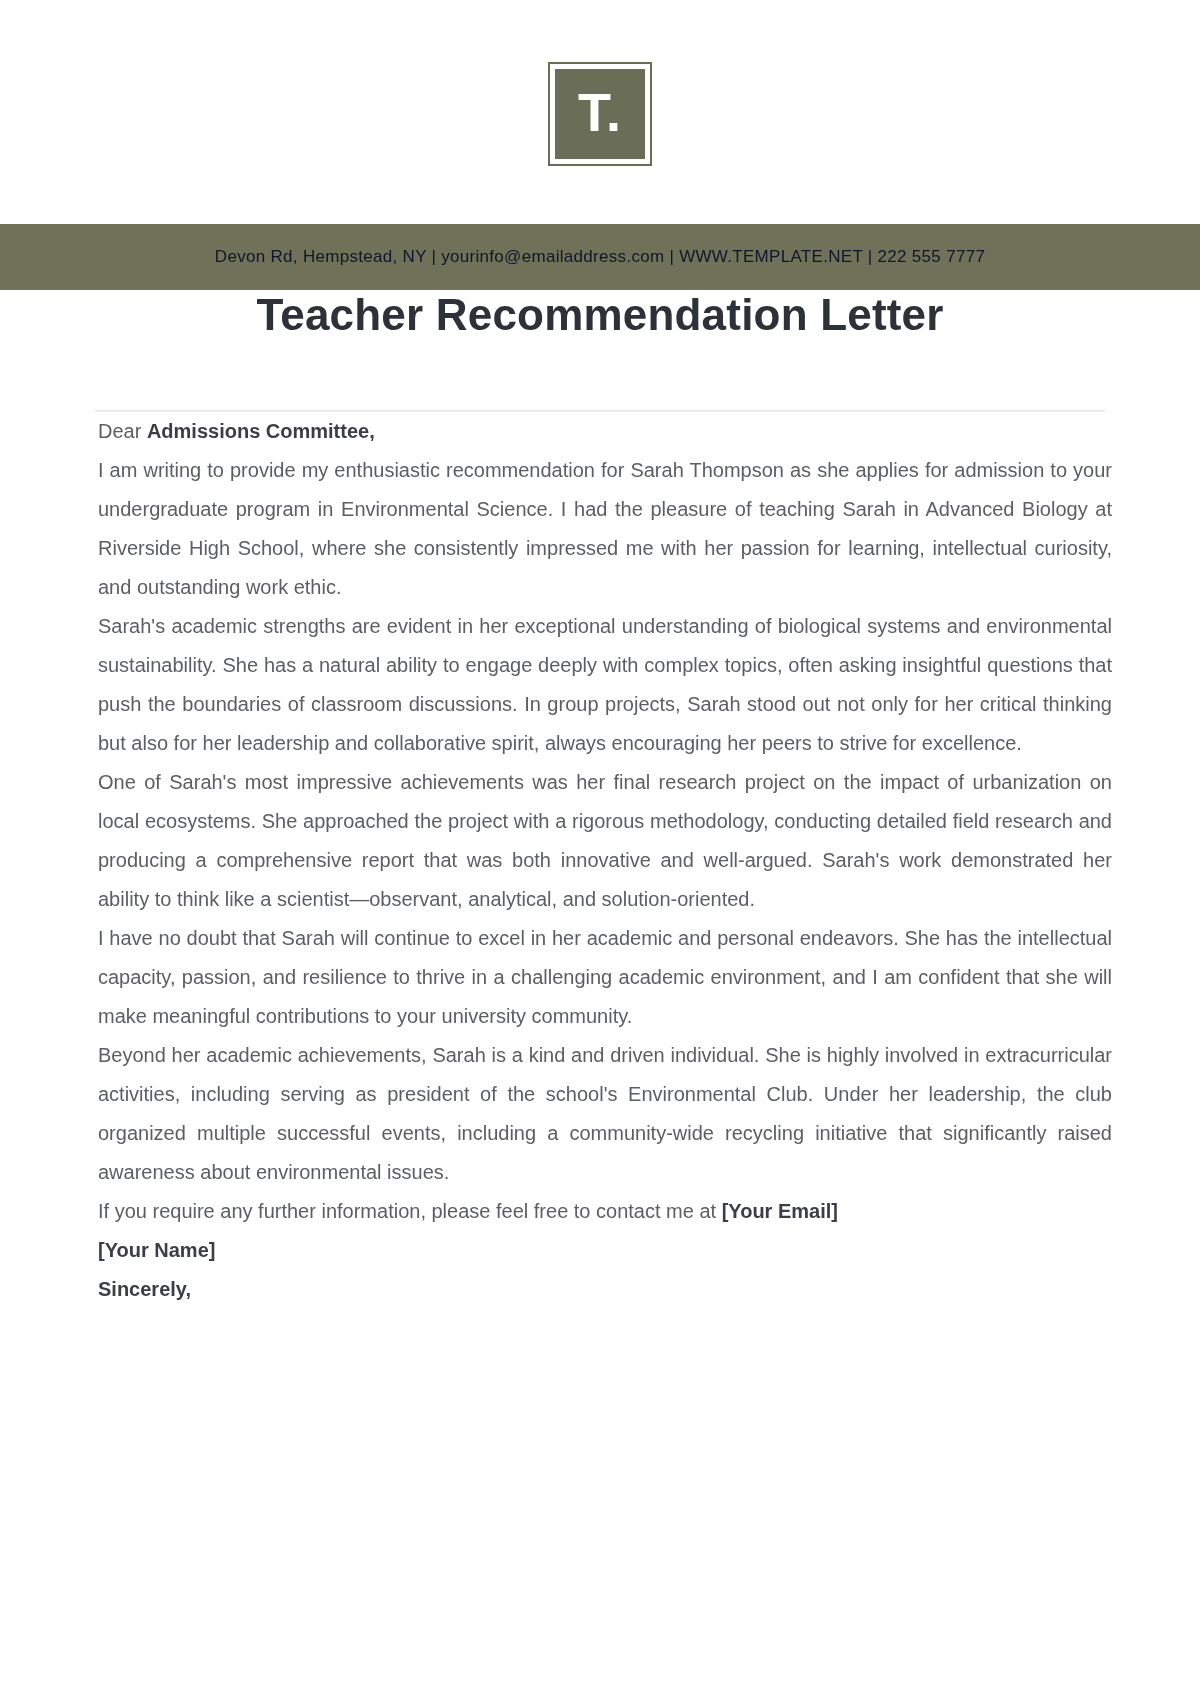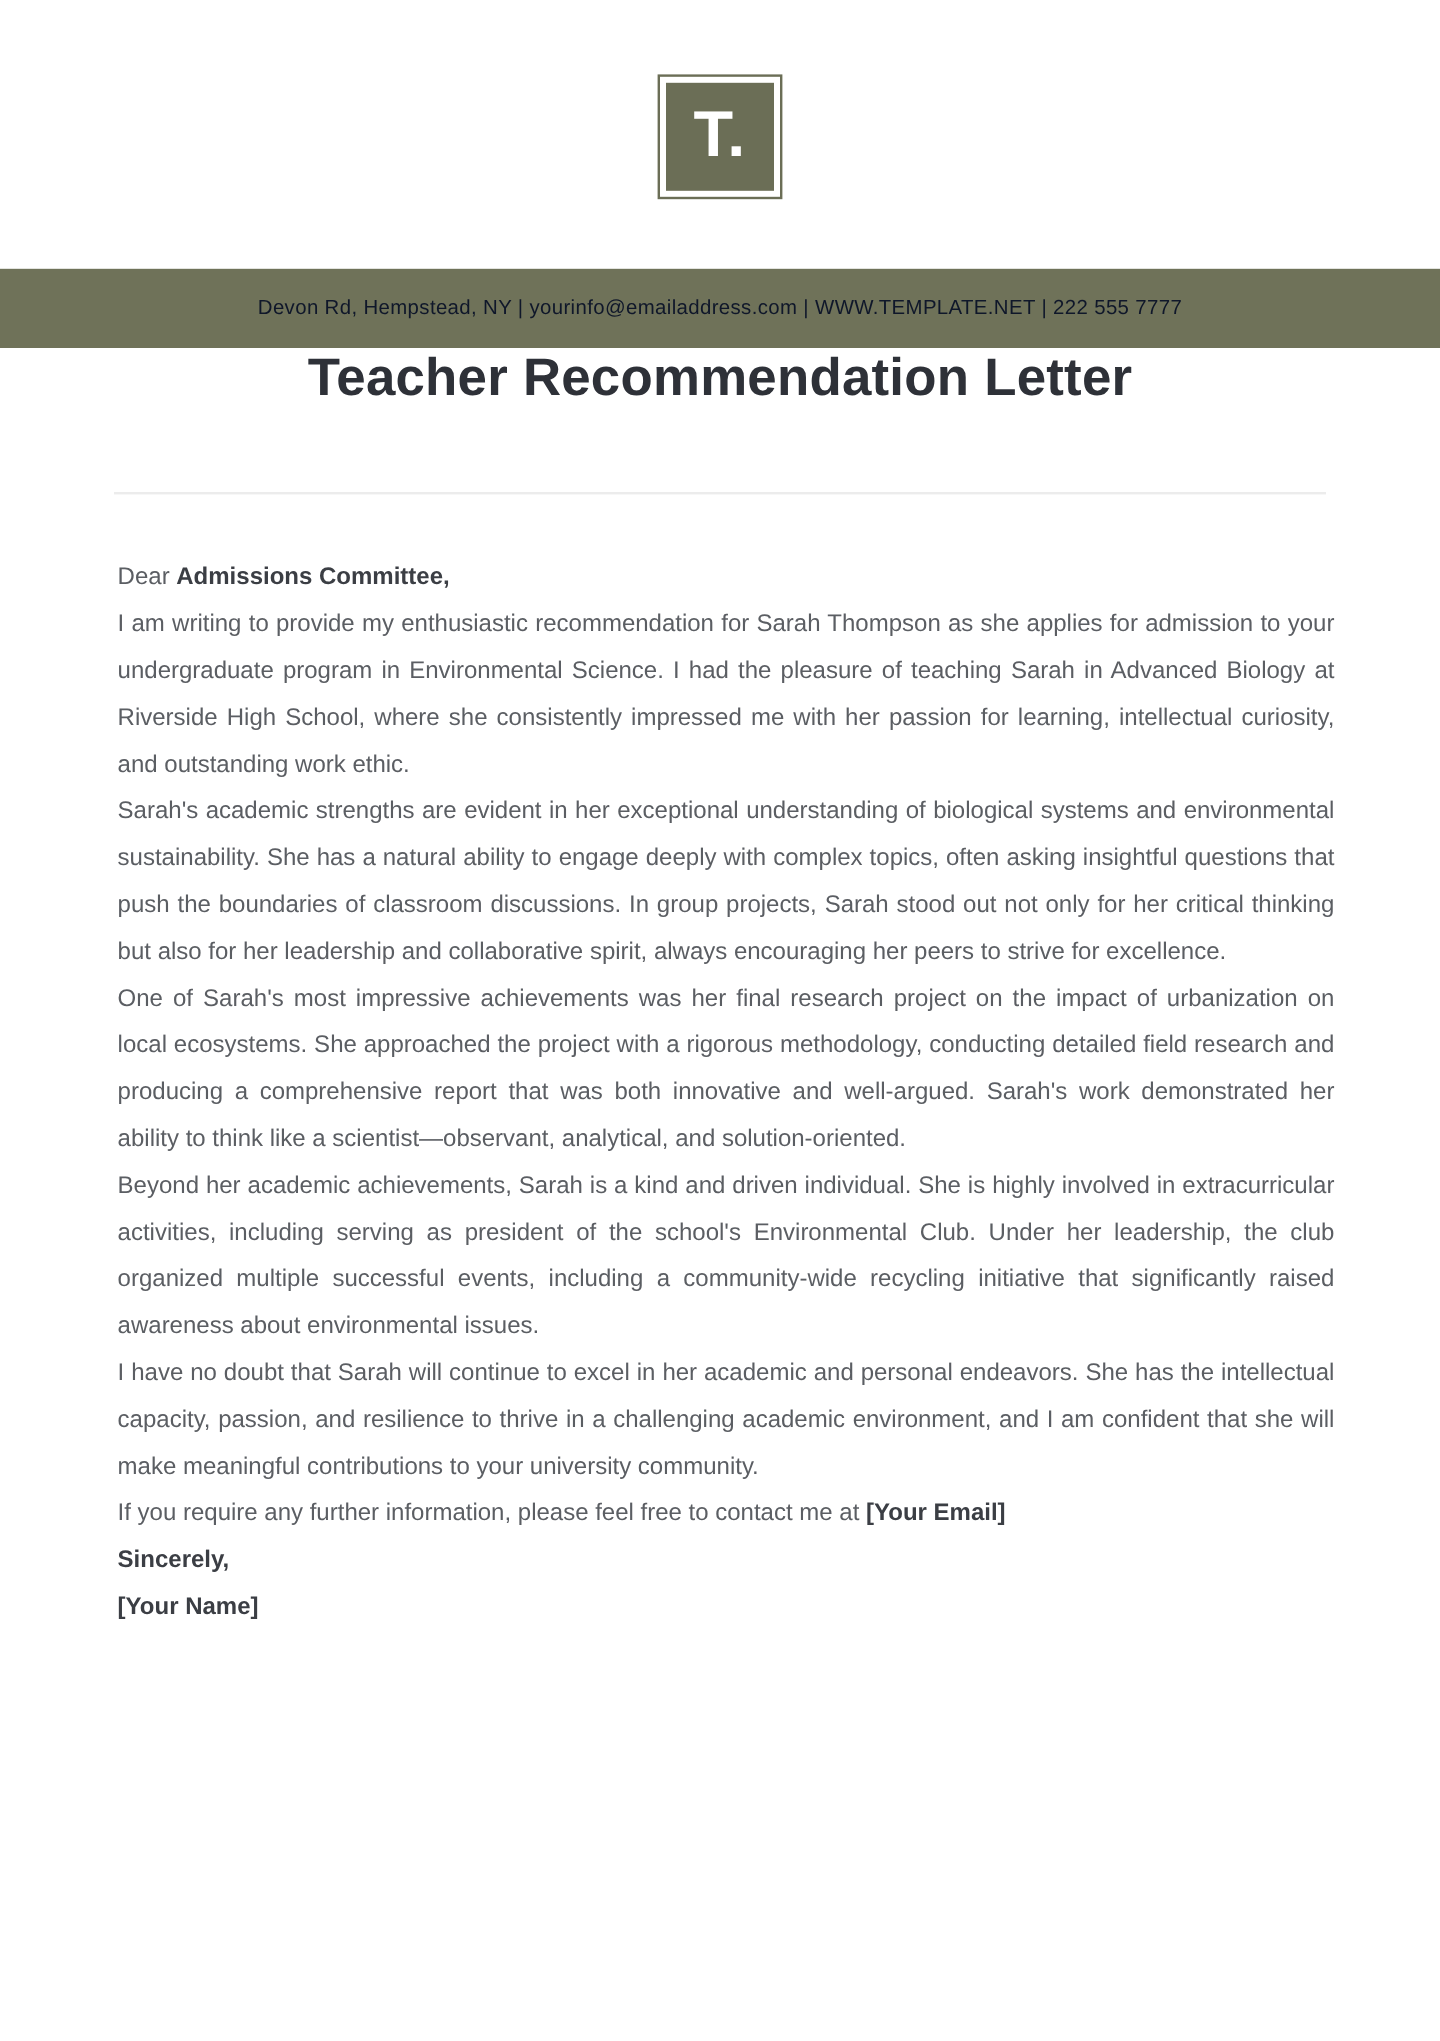--- a/index.html
+++ b/index.html
@@ -70,21 +70,20 @@
 
   .divider {
     margin: 70px 95px 0 95px;
     border: none;
     border-top: 2px solid #ECECEC;
     height: 0;
   }
 
   
   .letter {
-    margin-top: 50px;
     padding: 0 88px 0 98px;
     font-size: 20px;
     line-height: 39px;
     color: #5B5E63;
   }
   .letter p {
     text-align: justify;
   }
   .letter .no-justify {
     text-align: left;
@@ -118,26 +117,26 @@
   <div class="letter">
 
     <p class="no-justify"><span>Dear </span><strong>Admissions Committee,</strong></p>
 
     <p>I am writing to provide my enthusiastic recommendation for Sarah Thompson as she applies for admission to your undergraduate program in Environmental Science. I had the pleasure of teaching Sarah in Advanced Biology at Riverside High School, where she consistently impressed me with her passion for learning, intellectual curiosity, and outstanding work ethic.</p>
 
     <p>Sarah's academic strengths are evident in her exceptional understanding of biological systems and environmental sustainability. She has a natural ability to engage deeply with complex topics, often asking insightful questions that push the boundaries of classroom discussions. In group projects, Sarah stood out not only for her critical thinking but also for her leadership and collaborative spirit, always encouraging her peers to strive for excellence.</p>
 
     <p>One of Sarah's most impressive achievements was her final research project on the impact of urbanization on local ecosystems. She approached the project with a rigorous methodology, conducting detailed field research and producing a comprehensive report that was both innovative and well-argued. Sarah's work demonstrated her ability to think like a scientist—observant, analytical, and solution-oriented.</p>
 
+    <p>I have no doubt that Sarah will continue to excel in her academic and personal endeavors. She has the intellectual capacity, passion, and resilience to thrive in a challenging academic environment, and I am confident that she will make meaningful contributions to your university community.</p>
+
     <p>Beyond her academic achievements, Sarah is a kind and driven individual. She is highly involved in extracurricular activities, including serving as president of the school's Environmental Club. Under her leadership, the club organized multiple successful events, including a community-wide recycling initiative that significantly raised awareness about environmental issues.</p>
-
-    <p>I have no doubt that Sarah will continue to excel in her academic and personal endeavors. She has the intellectual capacity, passion, and resilience to thrive in a challenging academic environment, and I am confident that she will make meaningful contributions to your university community.</p>
 
     <p class="no-justify"><span>If you require any further information, please feel free to contact me at </span><strong>[Your Email]</strong></p>
 
+    <p class="no-justify bold">[Your Name]</p>
+
     <p class="no-justify bold">Sincerely,</p>
-
-    <p class="no-justify bold">[Your Name]</p>
 
 
 
   </div>
 </div>
 
 </body></html>

